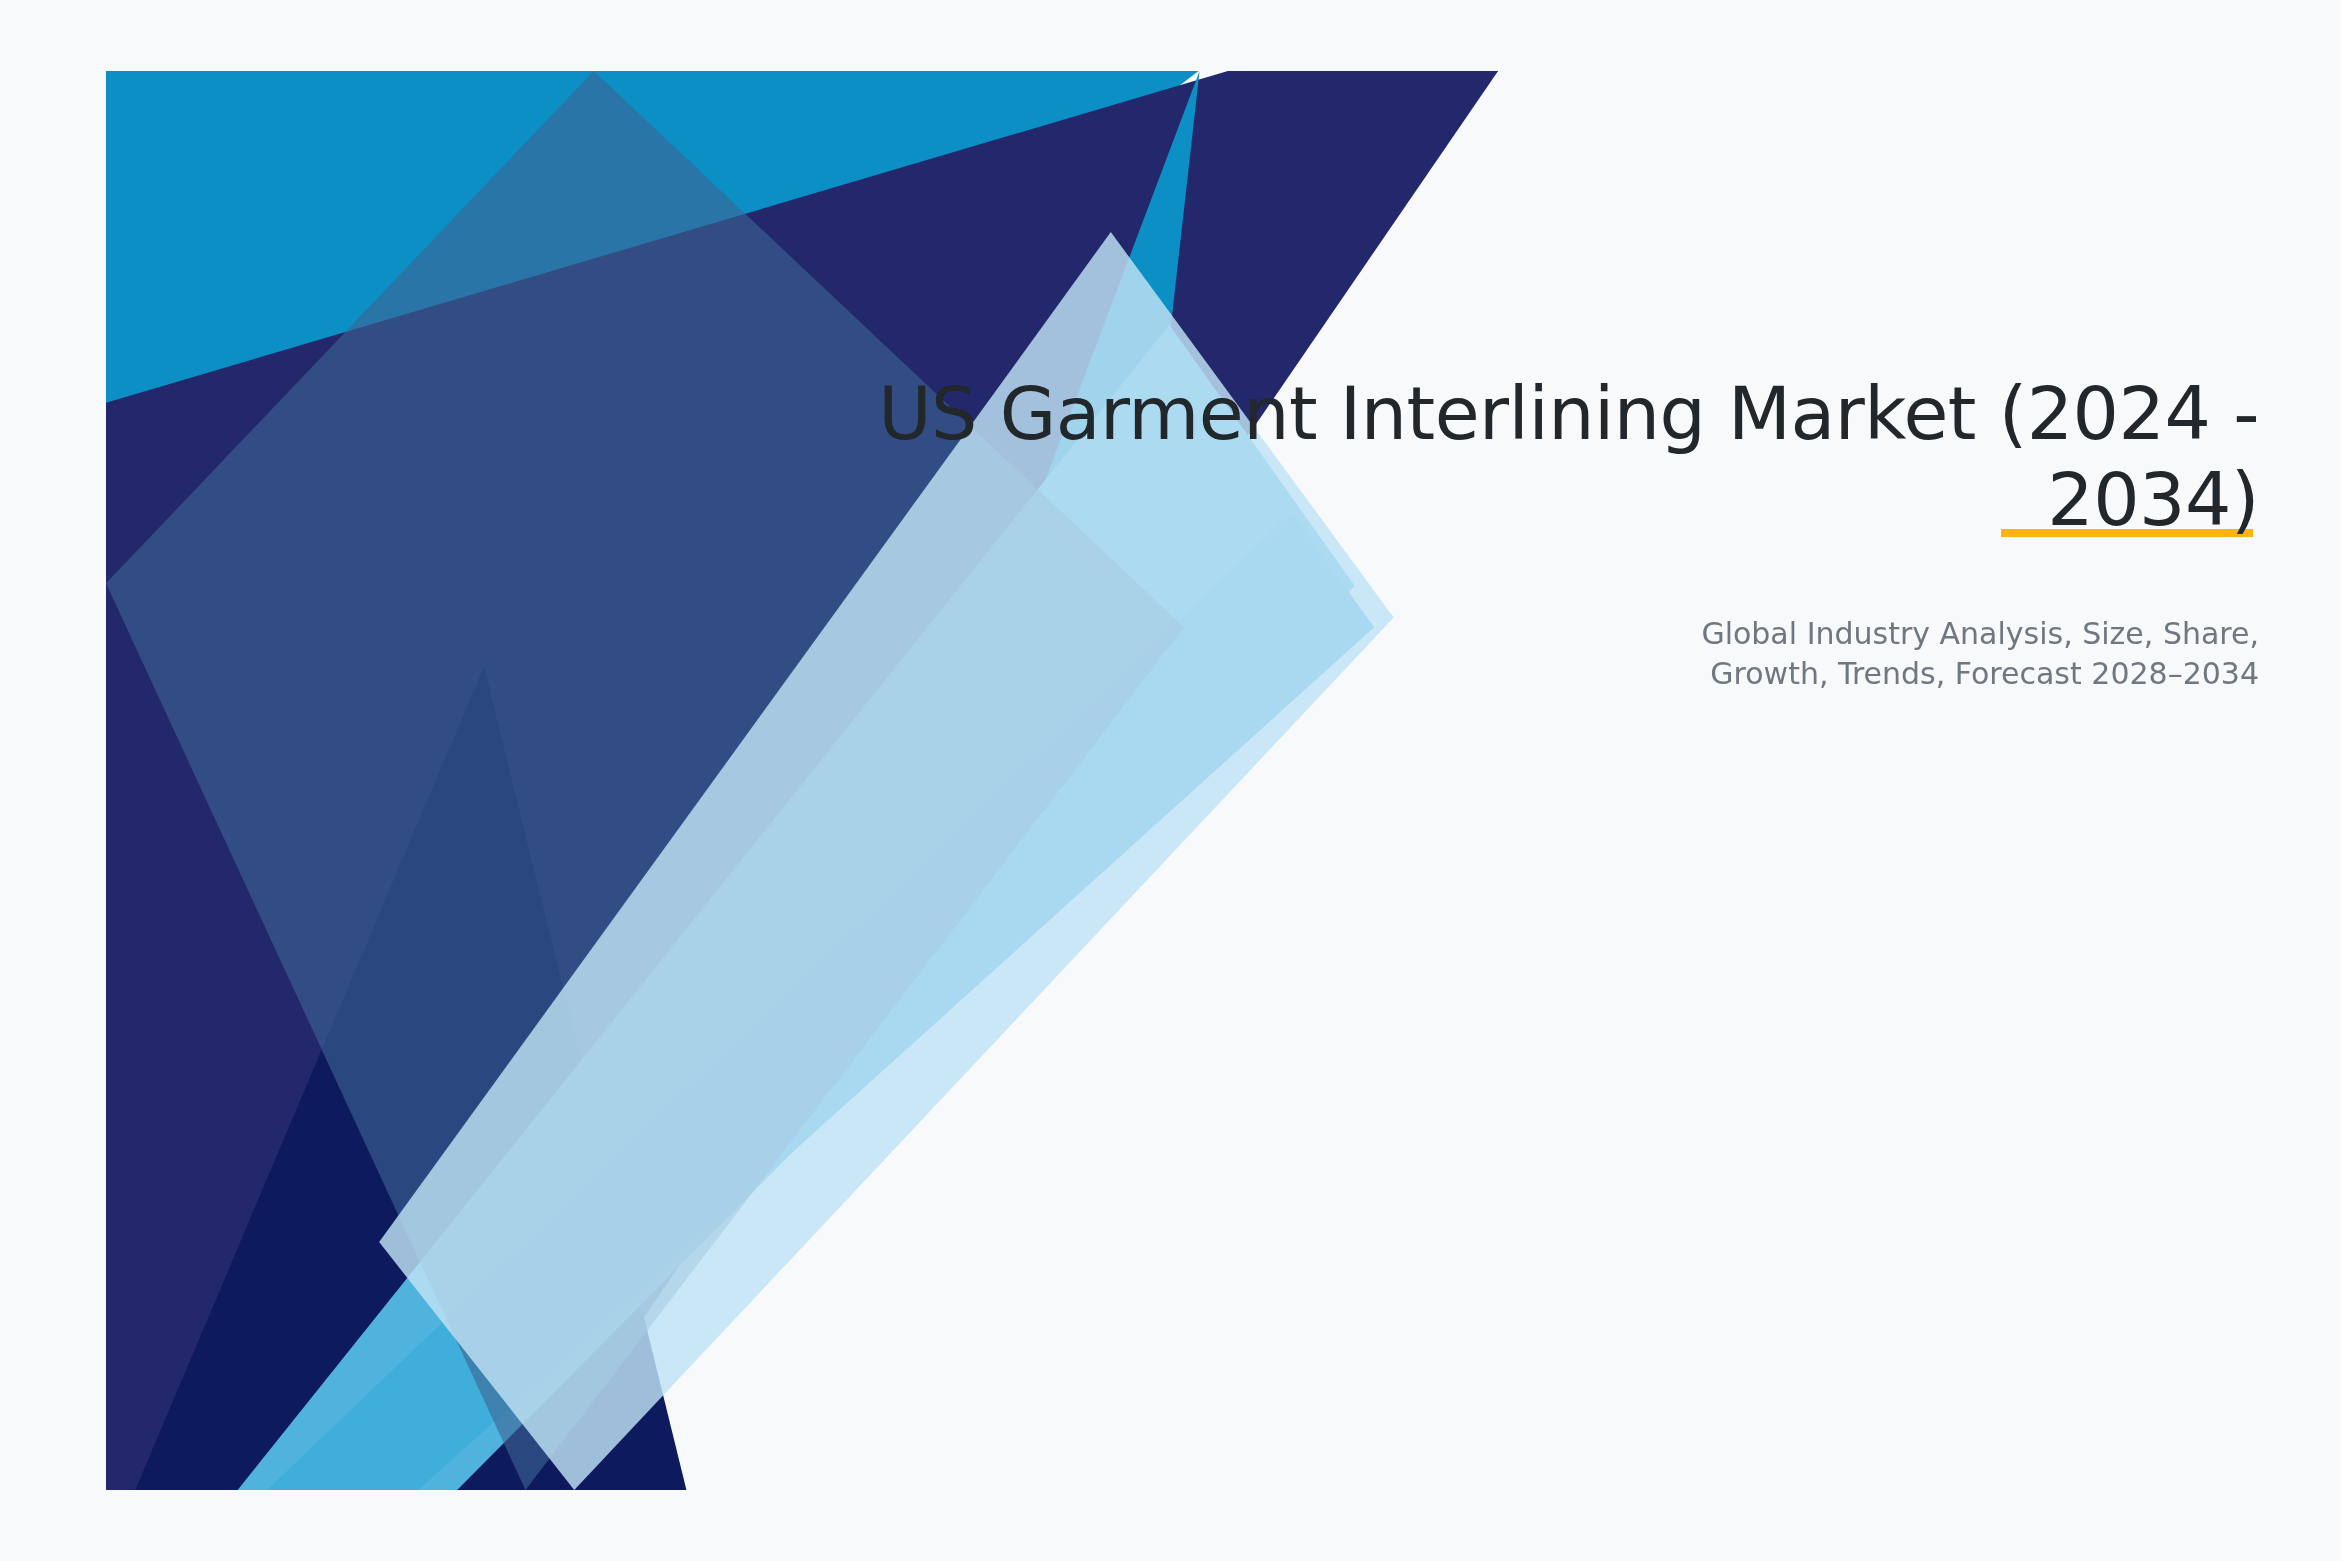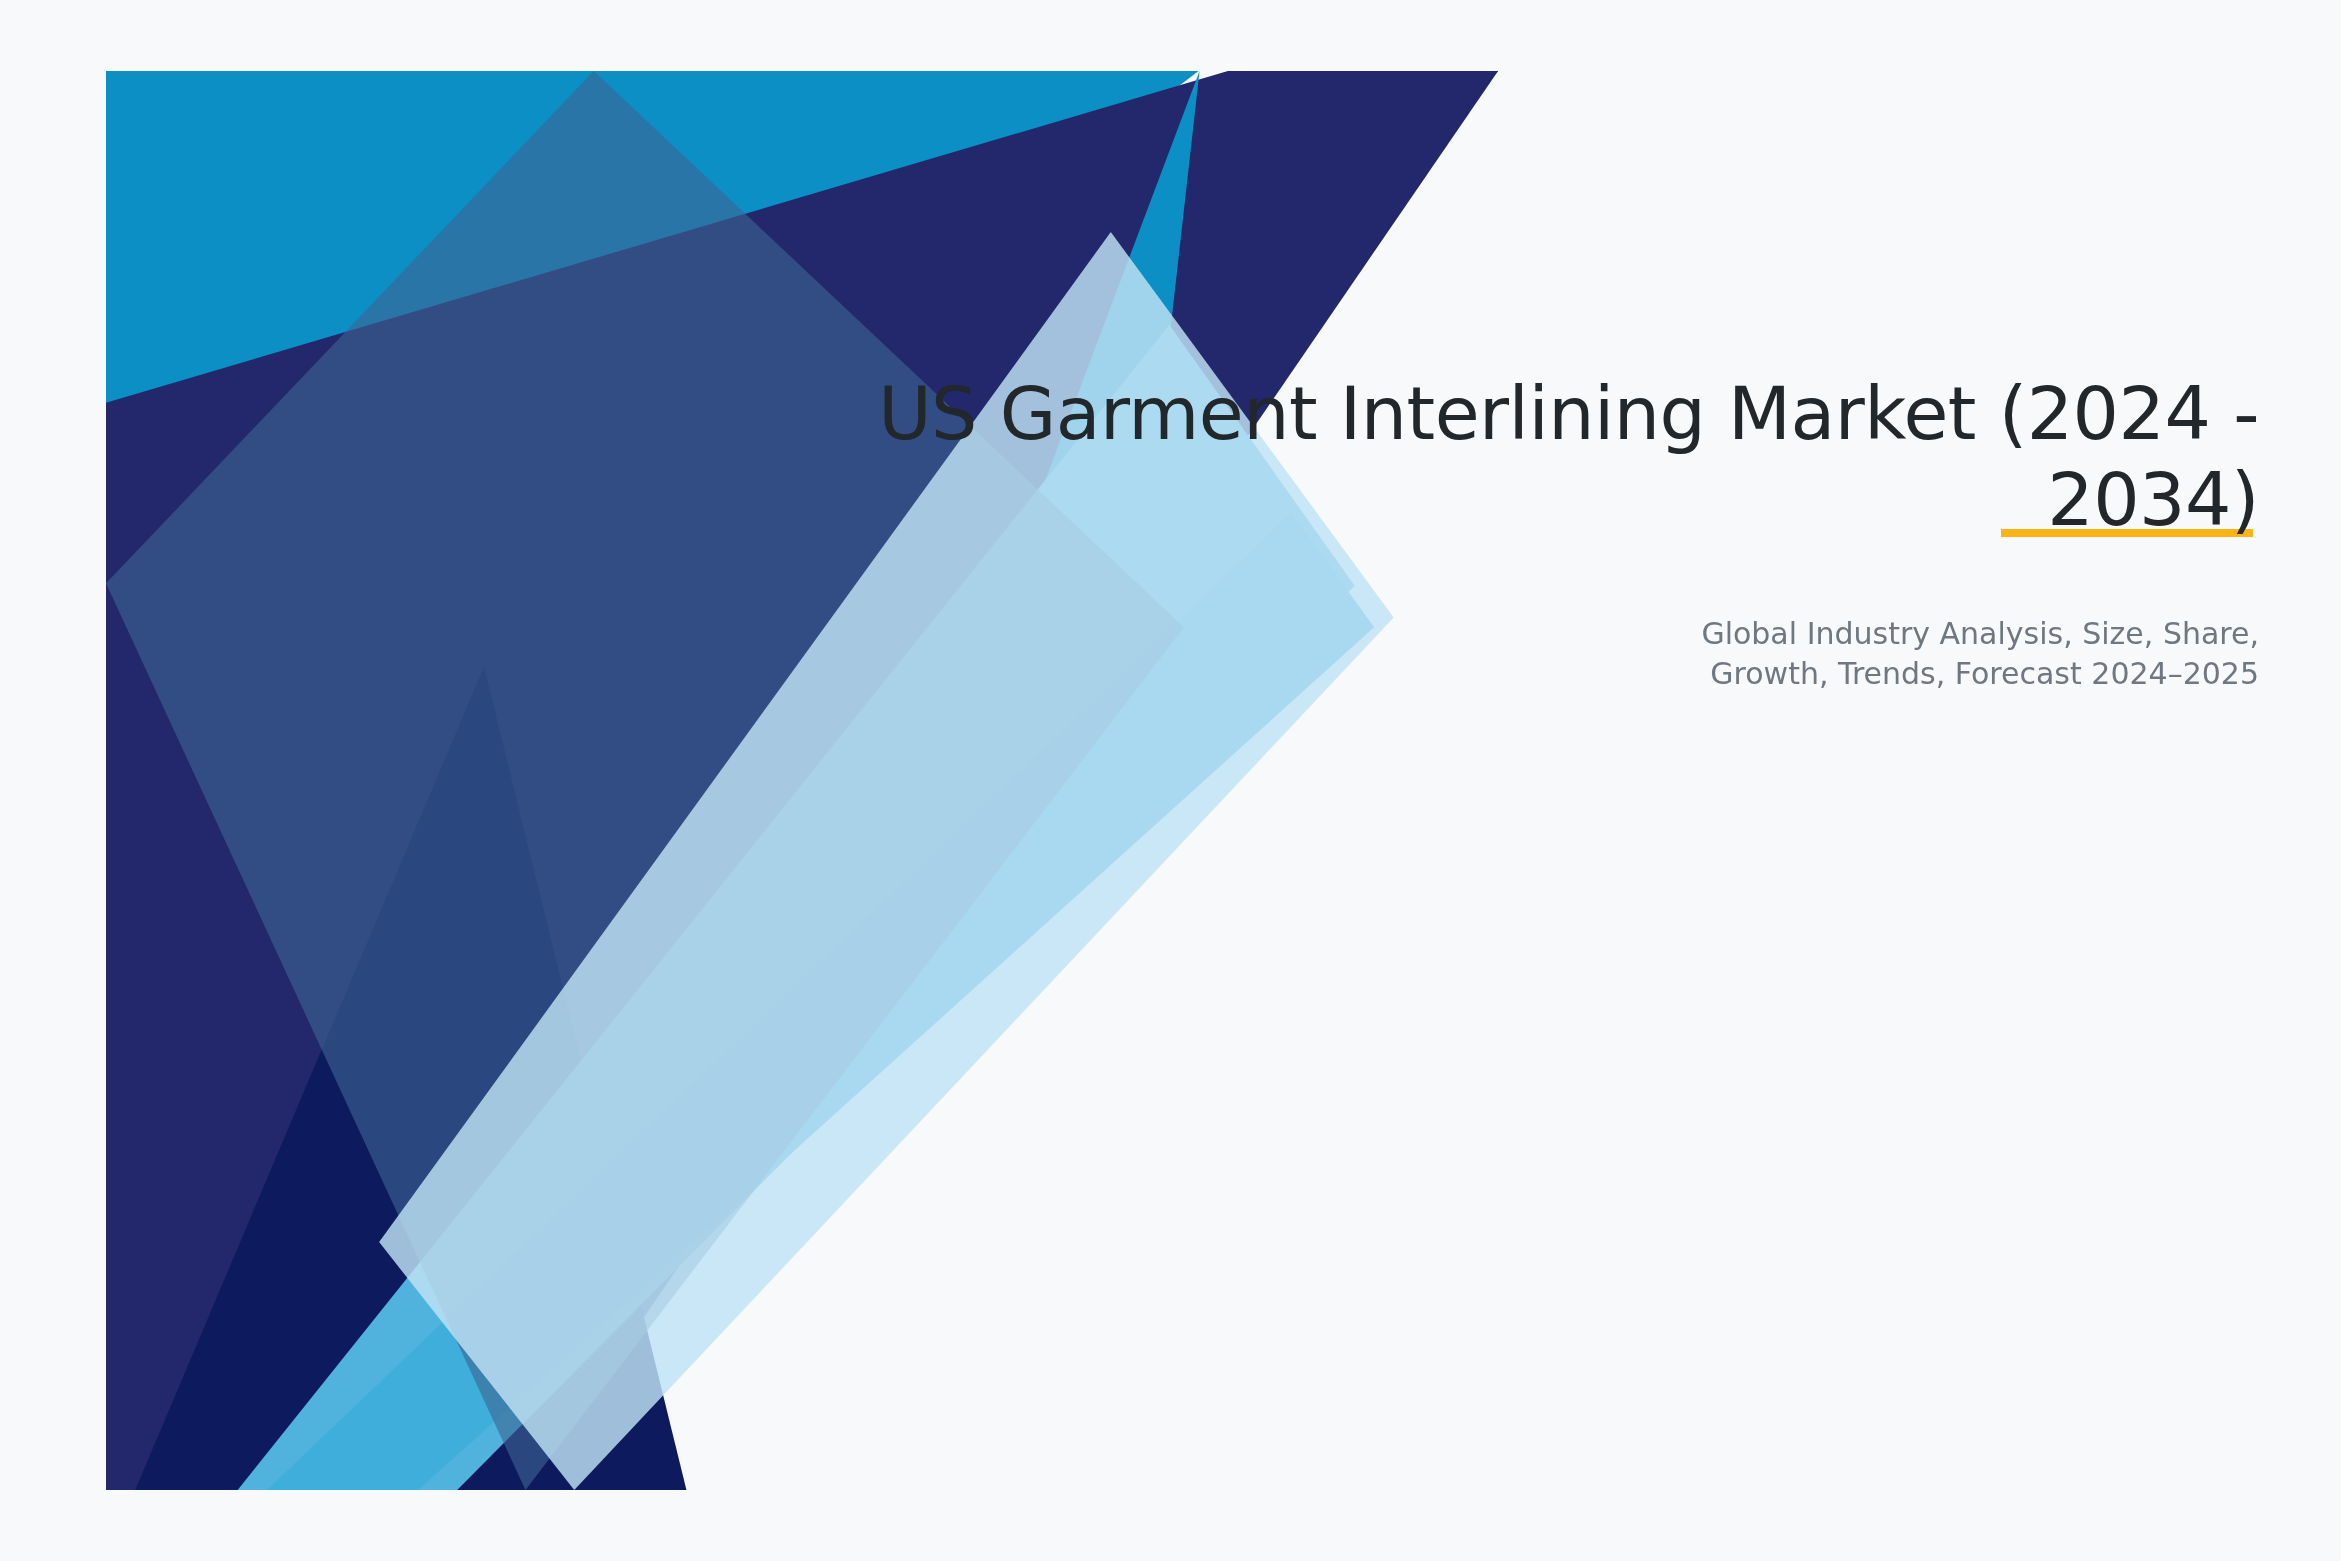--- a/index.html
+++ b/index.html
@@ -123,18 +123,18 @@
   </div>
 
   <div class="text-col">
 
     <div class="title-wrap">
       <div class="title-accent"></div>
       <h1 class="cover-title">US Garment Interlining Market (2024 - 2034)</h1>
     </div>
 
     <p class="cover-subtitle">Global Industry Analysis, Size, Share,
-Growth, Trends, Forecast 2024–2025</p>
+Growth, Trends, Forecast 2028–2034</p>
 
   </div>
 
 </div>
 
 
 </body></html>

